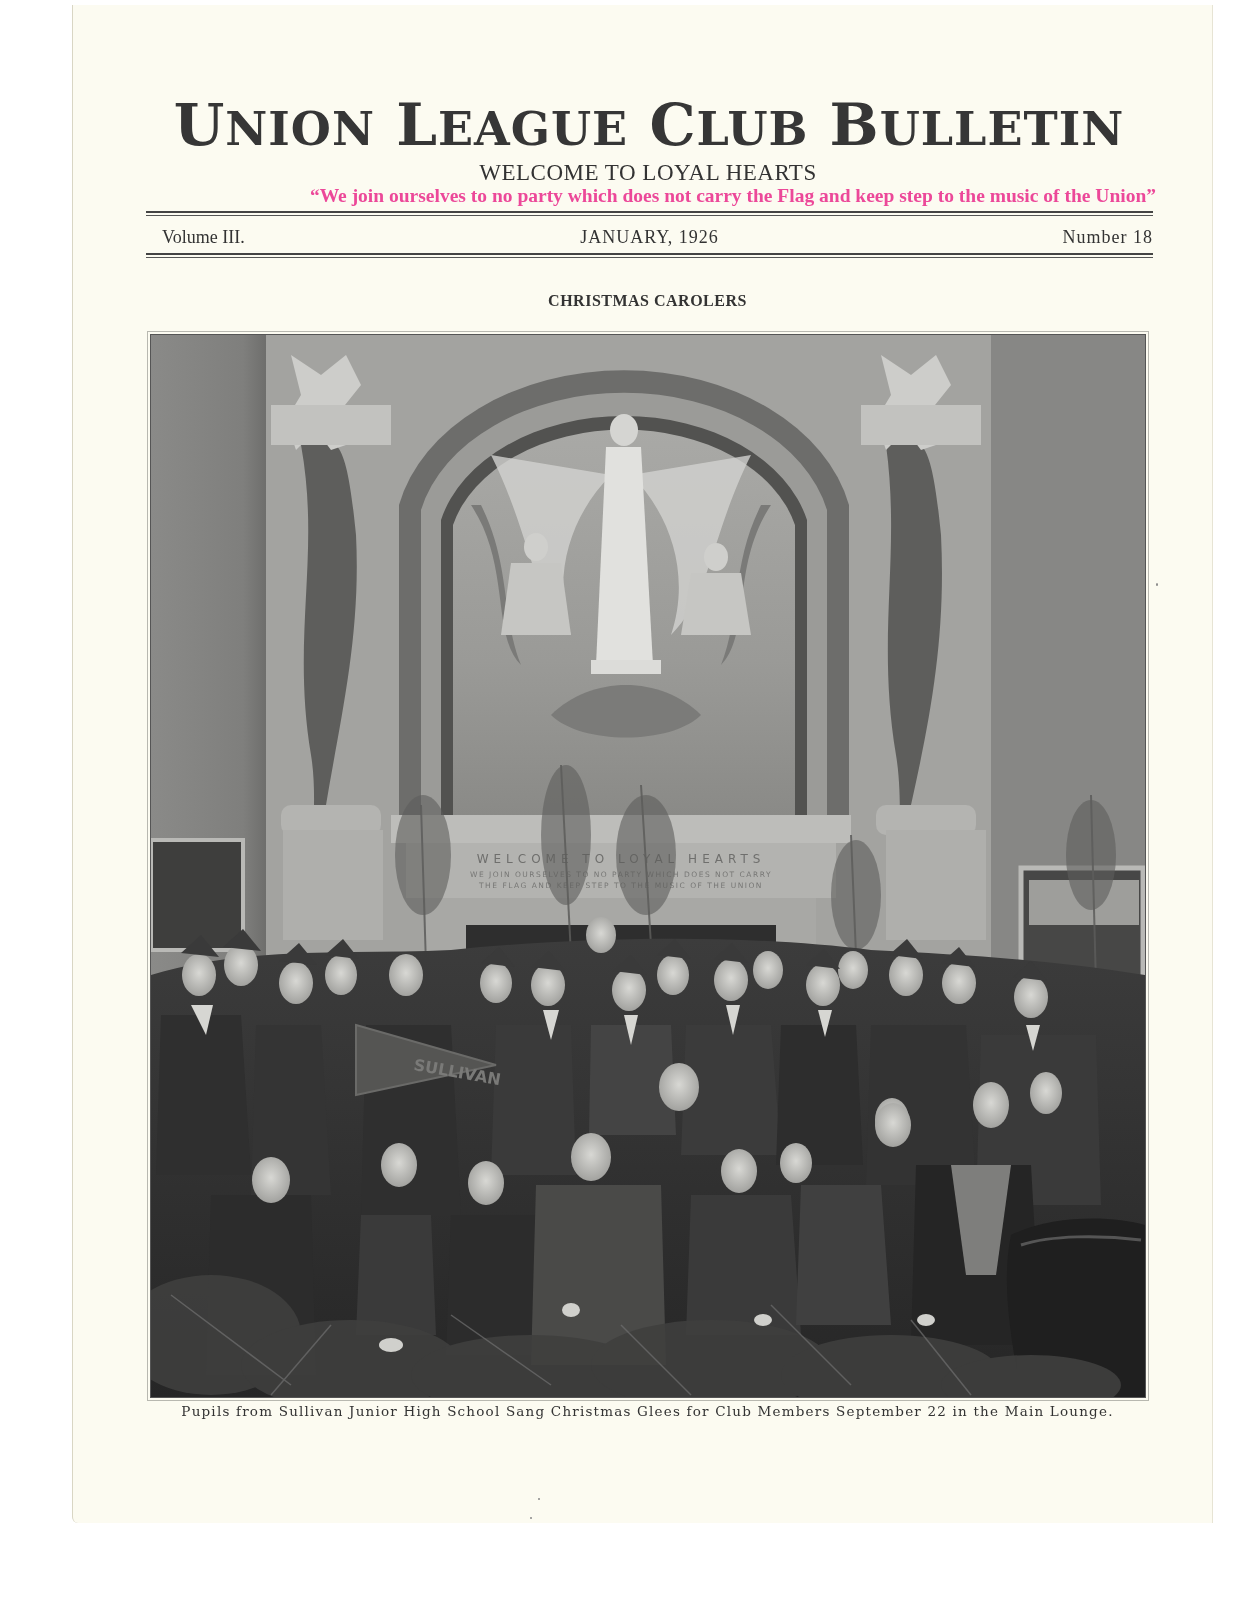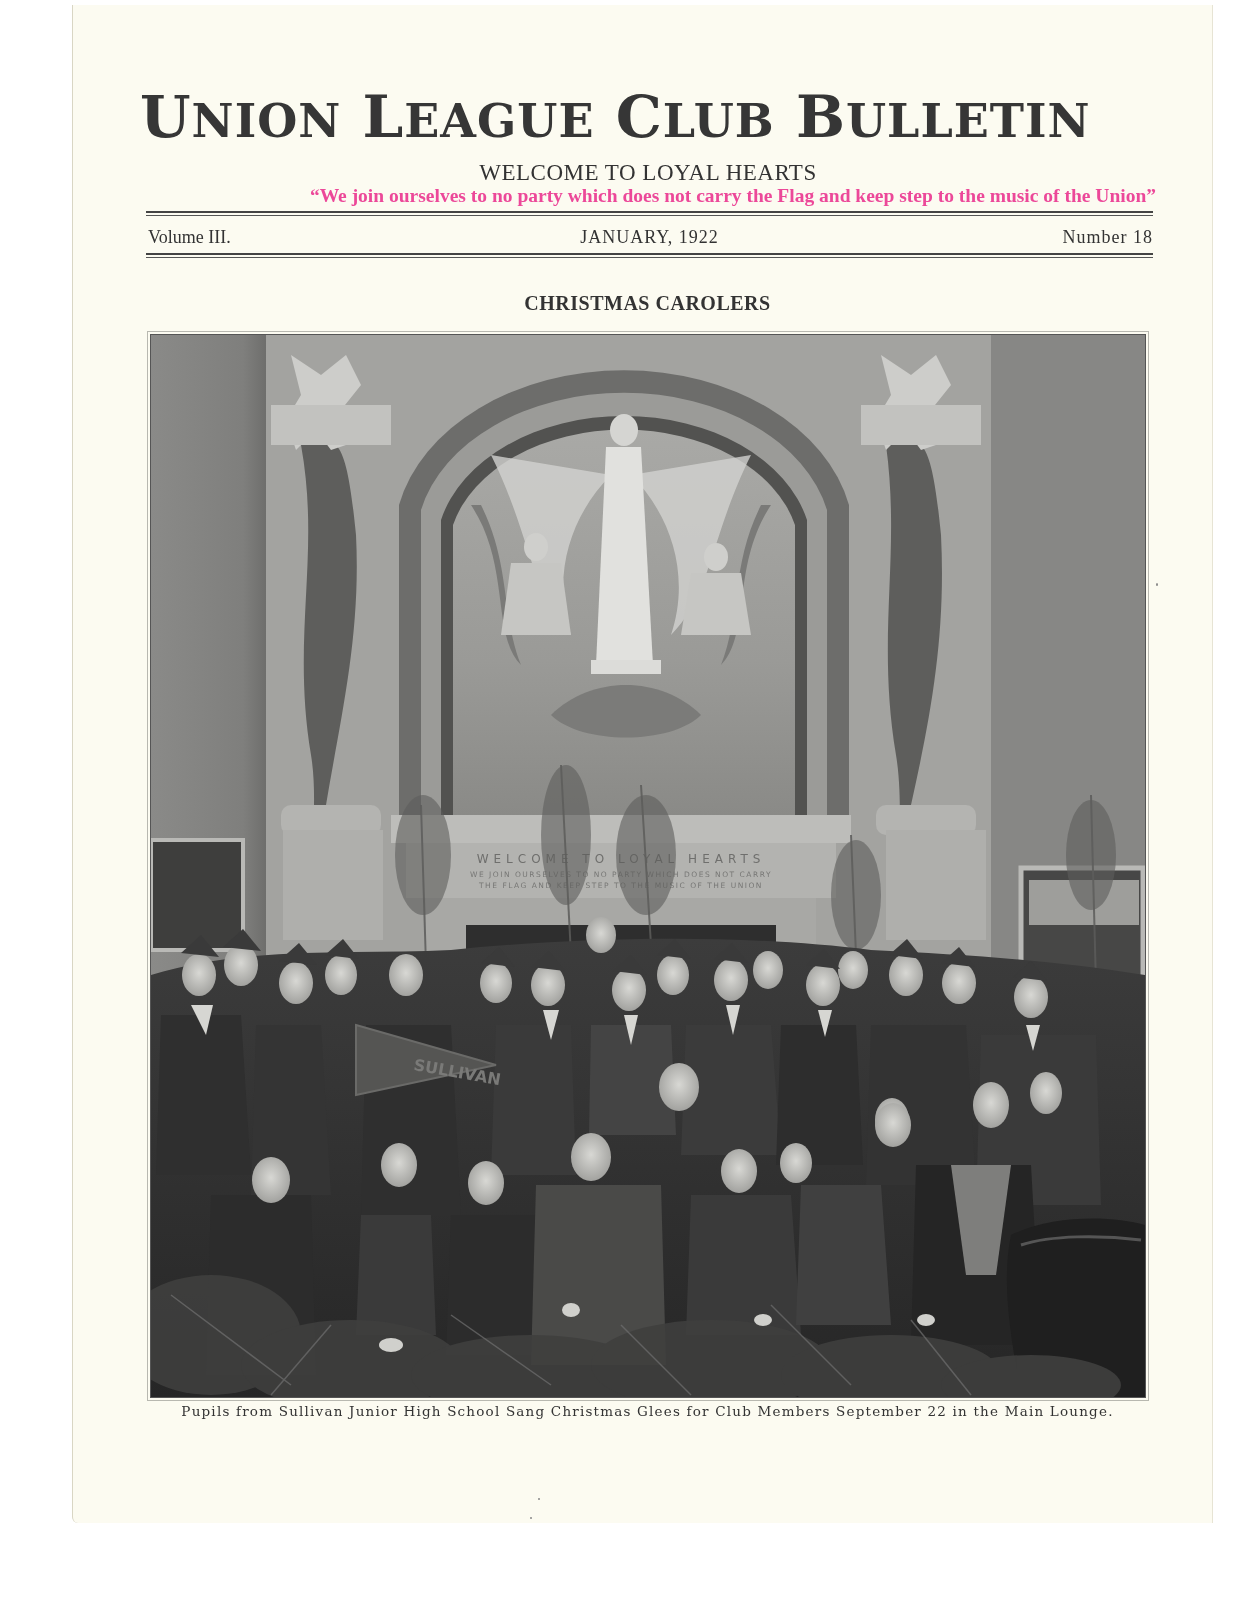--- a/index.html
+++ b/index.html
@@ -16,26 +16,27 @@
       left: 72px; top: 5px;
       width: 1140px; height: 1518px;
       background: #fcfbf1;
       border-left: 1px solid #d9d6c4;
       border-bottom-left-radius: 6px;
       box-shadow: -1px 0 0 #e7e4d4 inset;
     }
     .masthead {
       position: absolute;
       left: 140px; top: 82px; width: 1018px;
+      text-align: center;
       font-family: "DejaVu Serif", serif;
       font-weight: bold;
       color: #363636;
       font-size: 58px;
       letter-spacing: 1px;
-      line-height: 70px;
+      line-height: 86px;
       white-space: nowrap;
     }
     .masthead .sc { font-size: 46px; }
     .subtitle {
       position: absolute; left: 140px; top: 160px; width: 1016px;
       text-align: center;
       font-family: "Liberation Serif", serif;
       font-size: 23px; color: #333;
       letter-spacing: 0.5px;
     }
@@ -51,28 +52,28 @@
       position: absolute; left: 146px; width: 1007px;
       border-top: 2px solid #444;
       border-bottom: 1px solid #555;
       height: 2px;
     }
     .issue-line {
       position: absolute; left: 146px; top: 227px; width: 1007px; height: 24px;
       font-family: "Liberation Serif", serif;
       font-size: 18px; color: #333;
     }
-    .issue-line .vol { position: absolute; left: 2px; top: 0; }
+    .issue-line .vol { position: absolute; left: 16px; top: 0; }
     .issue-line .date { position: absolute; left: 0; right: 0; top: 0; text-align: center; letter-spacing: 1px; }
     .issue-line .num { position: absolute; right: 0; top: 0; letter-spacing: 1px; }
     .section-title {
       position: absolute; left: 146px; top: 292px; width: 1003px;
       text-align: center;
       font-family: "Liberation Serif", serif;
-      font-weight: bold; font-size: 20px; color: #333;
+      font-weight: bold; font-size: 16px; color: #333;
       letter-spacing: 0.5px;
     }
     .photo-frame {
       position: absolute;
       left: 150px; top: 334px; width: 994px; height: 1062px;
       border: 1px solid #555;
       outline: 1px solid #b8b8b0;
       outline-offset: 2px;
       background: #8d8d8d;
       overflow: hidden;
@@ -100,21 +101,21 @@
   <span><span>B</span><span class="sc">ULLETIN</span></span>
 </div>
 
 <div class="subtitle">WELCOME TO LOYAL HEARTS</div>
 <div class="motto">“We join ourselves to no party which does not carry the Flag and keep step to the music of the Union”</div>
 
 <div class="rule" style="top:211px;"></div>
 
 <div class="issue-line">
   <span class="vol">Volume III.</span>
-  <span class="date">JANUARY, 1922</span>
+  <span class="date">JANUARY, 1926</span>
   <span class="num">Number 18</span>
 </div>
 
 <div class="rule" style="top:253px;"></div>
 
 <div class="section-title">CHRISTMAS CAROLERS</div>
 
 <div class="photo-frame">
   <svg width="994" height="1062" viewBox="0 0 994 1062" xmlns="http://www.w3.org/2000/svg">
     <defs>

